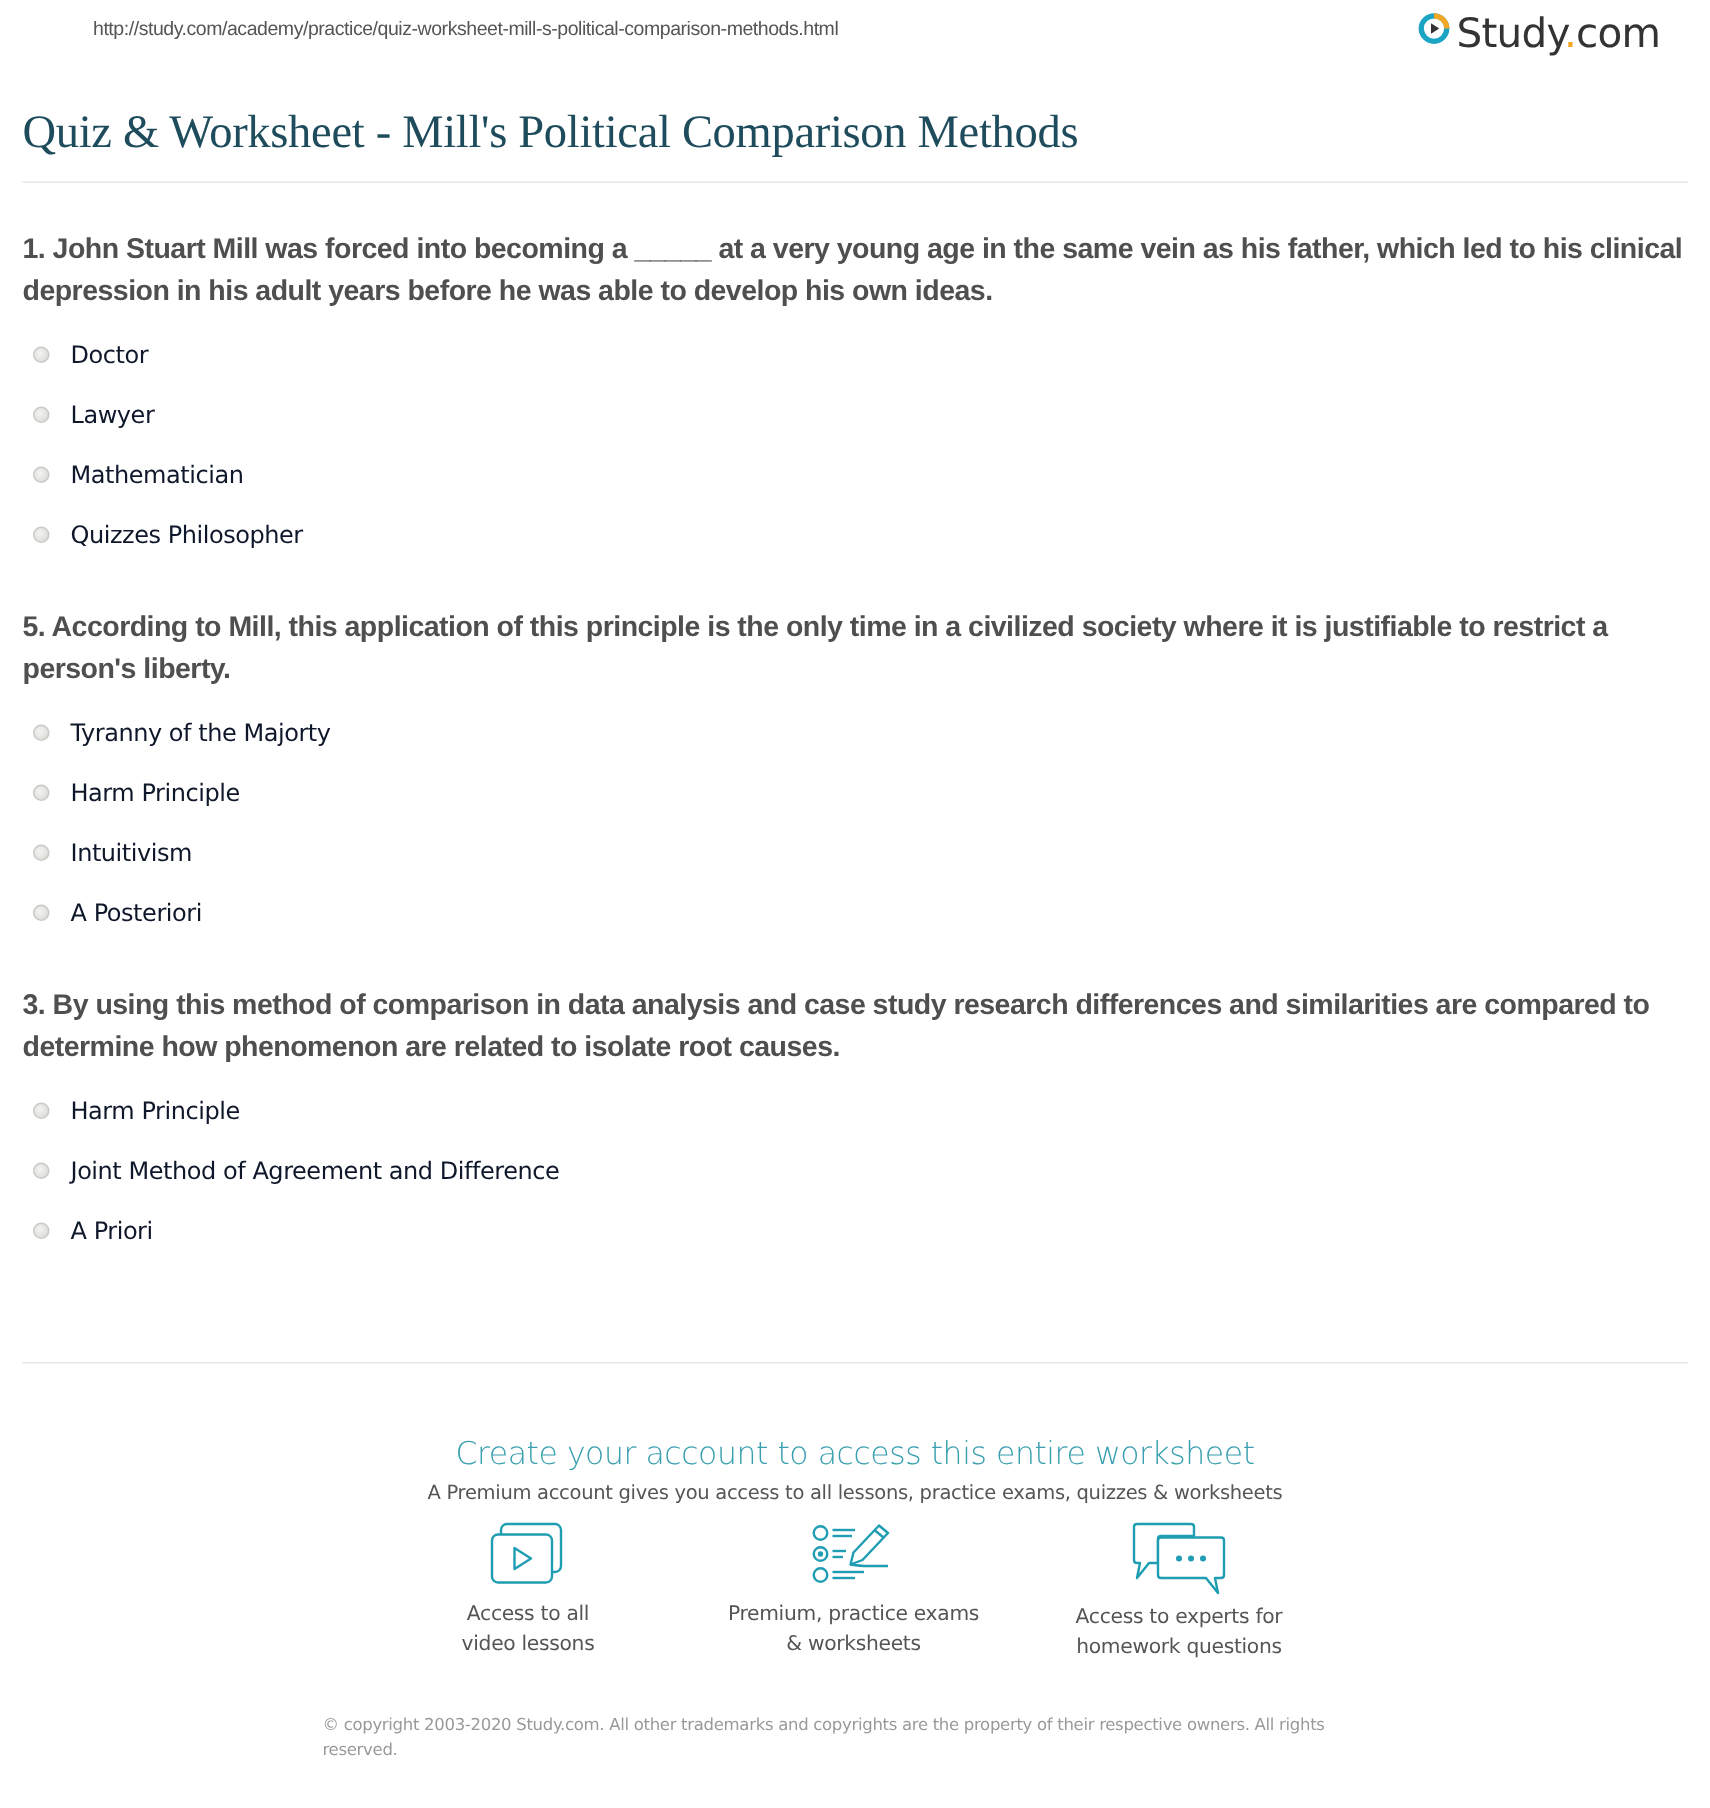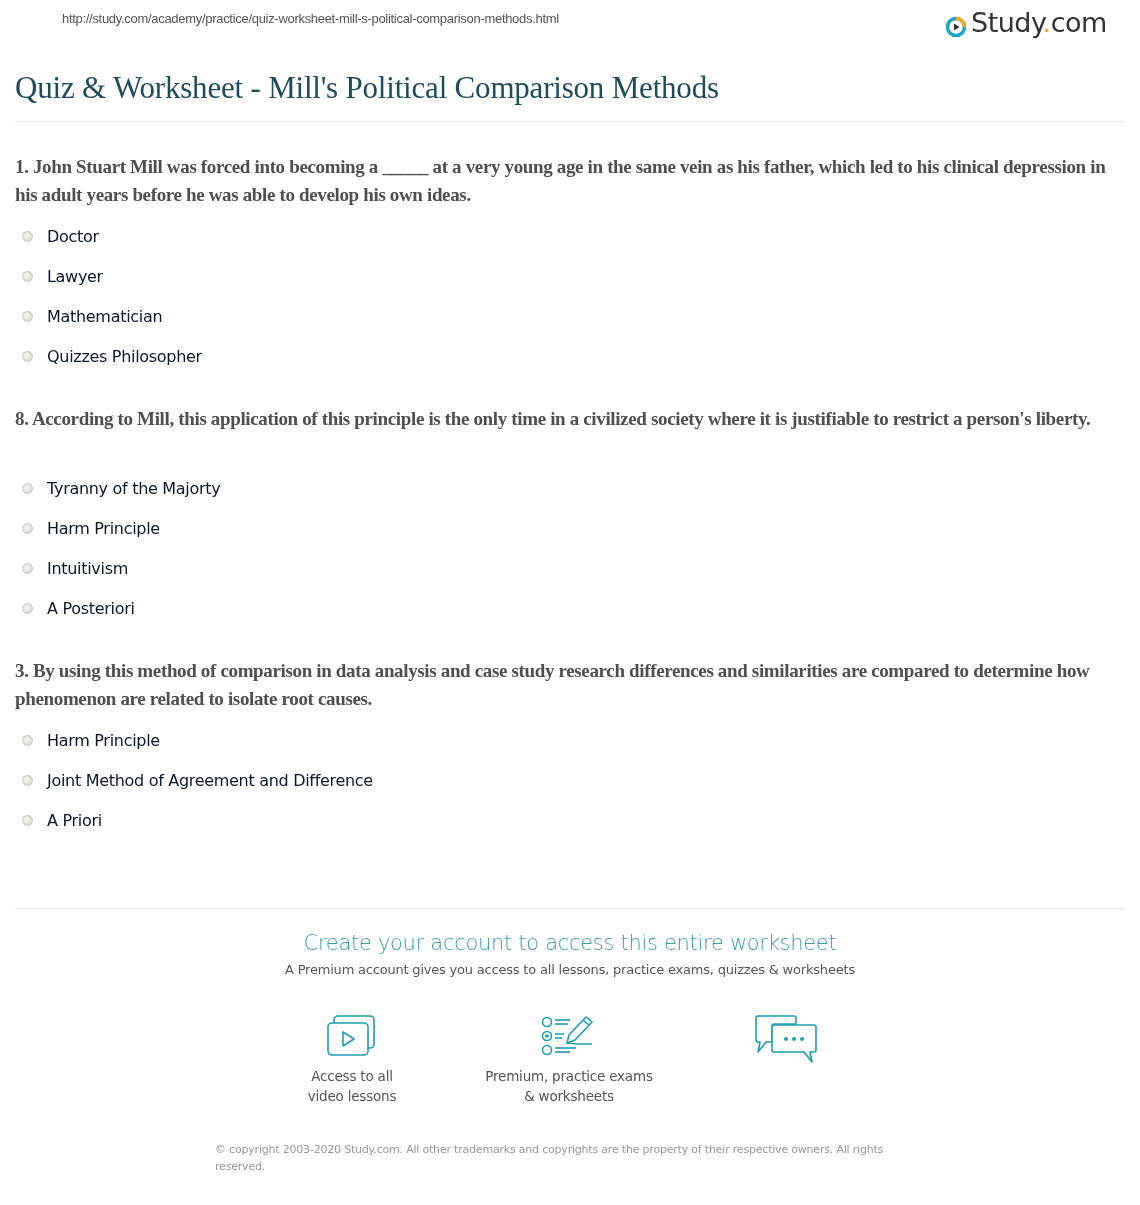--- a/index.html
+++ b/index.html
@@ -1,29 +1,29 @@
 <!DOCTYPE html>
 <html><head>
   <meta charset="utf-8">
   <style>
     html, body { margin: 0; padding: 0; background: #ffffff; }
     body { width: 1140px; height: 1205px; position: relative; font-family: "DejaVu Sans", "Liberation Sans", sans-serif; color: #4a4a4a; overflow: hidden; }
     .url { position: absolute; left: 14px; top: 11px; font-size: 13px; color: #555; letter-spacing: -0.3px; font-family: "Liberation Sans", sans-serif; margin-left: 48px; }
-    .logo { position: absolute; left: 945px; top: 8px; display: flex; align-items: flex-end; }
+    .logo { position: absolute; left: 945px; top: 8px; display: flex; align-items: flex-start; }
     .logo-mark { width: 22px; height: 22px; position: relative; margin-right: 4px; }
     .logo-text { font-family: "DejaVu Sans", sans-serif; font-size: 27px; color: #333; letter-spacing: -0.5px; line-height: 30px; }
     .logo-dot { color: #f5a623; }
     .title { position: absolute; left: 15px; top: 70px; margin: 0; font-family: Liberation Serif, serif; font-size: 31px; font-weight: normal; color: #1e4c5c; letter-spacing: -0.2px; transform: scaleX(1.0); }
     .hr { position: absolute; left: 15px; right: 15px; height: 1px; background: #e6e6e6; }
-    .question { position: absolute; left: 15px; width: 1112px; font-family: Liberation Serif, serif; font-size: 19px; font-weight: bold; color: #4f4f4f; line-height: 28px; letter-spacing: -0.35px; margin: 0; }
+    .question { position: absolute; left: 15px; width: 1112px; font-family: Liberation Sans, sans-serif; font-size: 19px; font-weight: bold; color: #4f4f4f; line-height: 28px; letter-spacing: -0.35px; margin: 0; }
     .answers { position: absolute; left: 22px; margin: 0; padding: 0; list-style: none; }
     .answer { height: 40px; display: flex; align-items: center; cursor: pointer; }
     .radio { width: 11px; height: 11px; border-radius: 50%; background: radial-gradient(circle at 40% 40%, #f4f4f2 0%, #e2e2df 60%, #cfcfcc 100%); border: 1px solid #c9c9c6; box-sizing: border-box; margin-right: 14px; flex-shrink: 0; }
     .answer-label { font-family: "DejaVu Sans", sans-serif; font-size: 16px; color: #0f172a; letter-spacing: -0.3px; }
-    .cta { position: absolute; left: 0; width: 1140px; text-align: center; }
+    .cta { position: absolute; left: 0; width: 1140px; text-align: center; margin-top: 26px; }
     .cta-title { top: 931px; font-family: "DejaVu Sans", sans-serif; font-size: 21px; color: #3a9fb0; font-weight: 300; letter-spacing: -0.3px; }
     .cta-sub { top: 962px; font-size: 13px; color: #555; letter-spacing: -0.2px; }
     .feature { position: absolute; top: 1014px; width: 200px; text-align: center; }
     .feature svg { display: block; margin: 0 auto; }
     .feature-label { margin-top: 8px; font-size: 13.5px; color: #555; line-height: 20px; letter-spacing: -0.2px; }
     .copyright { position: absolute; top: 1141px; left: 215px; width: 710px; font-size: 11px; color: #999; line-height: 17px; letter-spacing: -0.2px; }
   </style>
 </head>
 <body>
 
@@ -56,21 +56,21 @@
   <li class="answer">
       <span class="radio"></span>
       <span class="answer-label">Mathematician</span>
     </li>
   <li class="answer">
       <span class="radio"></span>
       <span class="answer-label">Quizzes Philosopher</span>
     </li>
 </ul>
 
-<p class="question" style="top:405px">8. According to Mill, this application of this principle is the only time in a civilized society where it is justifiable to restrict a person's liberty.</p>
+<p class="question" style="top:405px">5. According to Mill, this application of this principle is the only time in a civilized society where it is justifiable to restrict a person's liberty.</p>
 <ul class="answers" style="top:468px">
   <li class="answer">
       <span class="radio"></span>
       <span class="answer-label">Tyranny of the Majorty</span>
     </li>
   <li class="answer">
       <span class="radio"></span>
       <span class="answer-label">Harm Principle</span>
     </li>
   <li class="answer">
@@ -133,15 +133,16 @@
 </div>
 
 <div class="feature" style="left:686px">
   <svg width="64" height="50" viewBox="0 0 64 50">
     <path d="M4 2 H40 Q42 2 42 4 V10 H20 Q18 10 18 12 V28 H12 L4 38 L6 28 H4 Q2 28 2 26 V4 Q2 2 4 2 Z" fill="#fff" stroke="#1e9db3" stroke-width="1.6" stroke-linejoin="round"></path>
     <path d="M20 11 H60 Q62 11 62 13 V36 Q62 38 60 38 H56 L58 48 L50 38 H20 Q18 38 18 36 V13 Q18 11 20 11 Z" fill="#fff" stroke="#1e9db3" stroke-width="1.6" stroke-linejoin="round"></path>
     <circle cx="32" cy="25" r="2" fill="#1e9db3"></circle>
     <circle cx="40" cy="25" r="2" fill="#1e9db3"></circle>
     <circle cx="48" cy="25" r="2" fill="#1e9db3"></circle>
   </svg>
+  <div class="feature-label" style="margin-top:4px"><span>Access to experts for</span><br><span>homework questions</span></div>
 </div>
 
 <div class="copyright"><span>© copyright 2003-2020 Study.com. All other trademarks and copyrights are the property of their respective owners. All rights</span><br><span>reserved.</span></div>
 
 </body></html>

